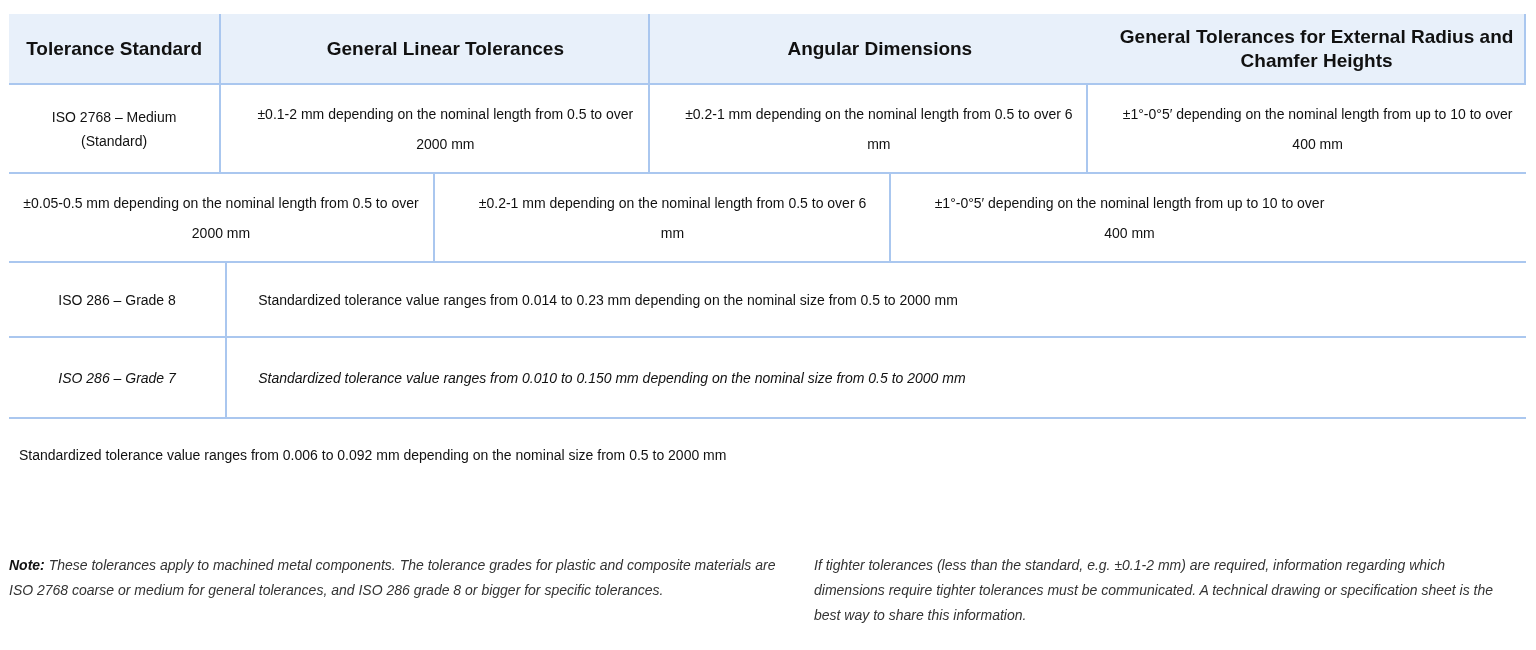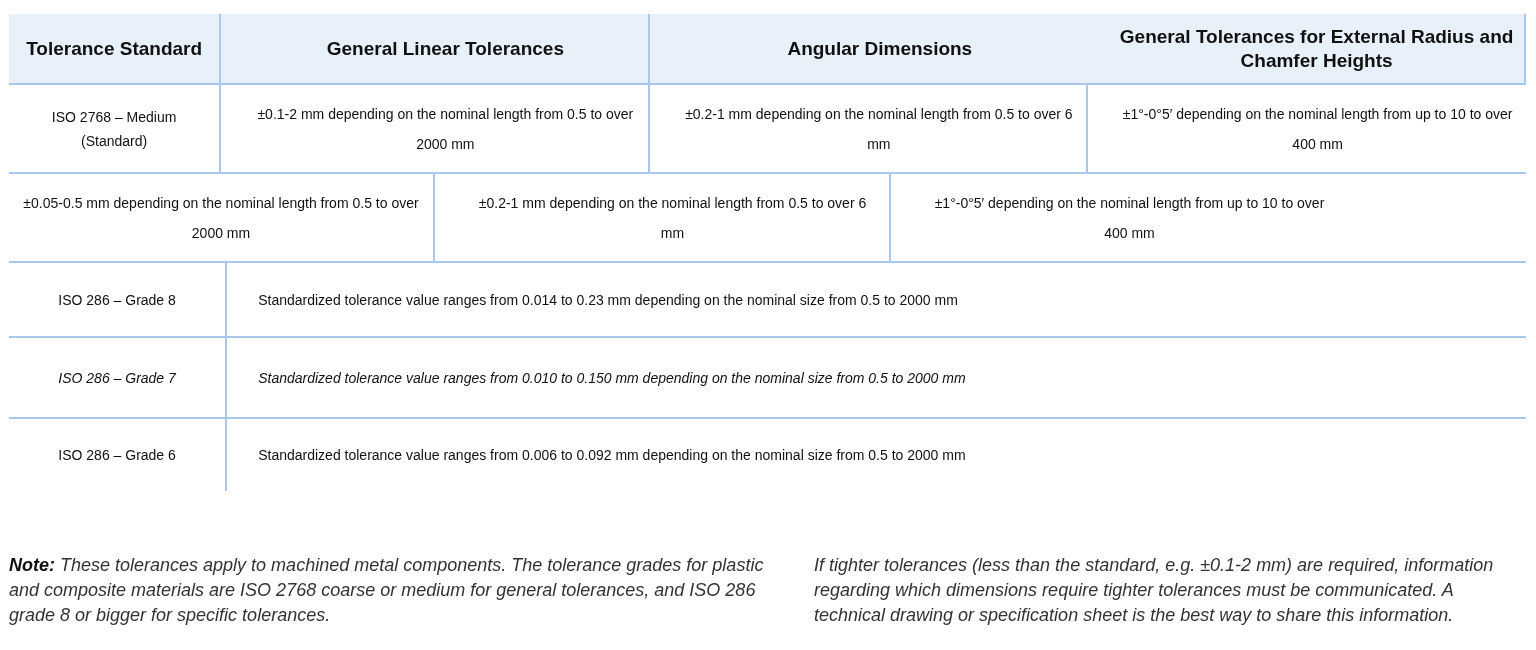--- a/index.html
+++ b/index.html
@@ -16,21 +16,21 @@
   .c4 { width: 435px; }
   .wide { width: 1296px; justify-content: flex-start; text-align: left; }
   .header { background: #e8f0fa; height: 69px; }
   .header .cell { font-weight: bold; font-size: 19px; line-height: 24px; }
   .r-medium, .r-fine { height: 87px; }
   .r-g8 { height: 73px; }
   .r-g7 { height: 79px; font-style: italic; }
   .r-g6 { height: 72px; }
   .r-medium .c1 { line-height: 24px; }
   .notes { position: absolute; top: 553px; left: 9px; width: 1510px; display: flex; }
-  .note { font-style: italic; font-size: 18px; line-height: 25px; color: #333; }
+  .note { font-style: italic; font-size: 14px; line-height: 25px; color: #333; }
   .note-left { width: 770px; }
   .note-right { position: absolute; left: 805px; width: 690px; }
   .note b { color: #111; }
 </style>
 </head>
 <body>
 
 <div class="table">
   <div class="row header">
     <div class="cell c1">Tolerance Standard</div>
@@ -56,21 +56,20 @@
     <div class="cell c1">ISO 286 – Grade 8</div>
     <div class="cell wide">Standardized tolerance value ranges from 0.014 to 0.23 mm depending on the nominal size from 0.5 to 2000 mm</div>
   </div>
 
   <div class="row r-g7">
     <div class="cell c1">ISO 286 – Grade 7</div>
     <div class="cell wide">Standardized tolerance value ranges from 0.010 to 0.150 mm depending on the nominal size from 0.5 to 2000 mm</div>
   </div>
 
   <div class="row r-g6 last">
-    <div class="cell c1">ISO 286 – Grade 6</div>
     <div class="cell wide">Standardized tolerance value ranges from 0.006 to 0.092 mm depending on the nominal size from 0.5 to 2000 mm</div>
   </div>
 </div>
 
 <div class="notes">
   <div class="note note-left"><b>Note:</b><span> These tolerances apply to machined metal components. The tolerance grades for plastic and composite materials are ISO 2768 coarse or medium for general tolerances, and ISO 286 grade 8 or bigger for specific tolerances.</span></div>
   <div class="note note-right">If tighter tolerances (less than the standard, e.g. ±0.1-2 mm) are required, information regarding which dimensions require tighter tolerances must be communicated. A technical drawing or specification sheet is the best way to share this information.</div>
 </div>
 
 </body></html>

